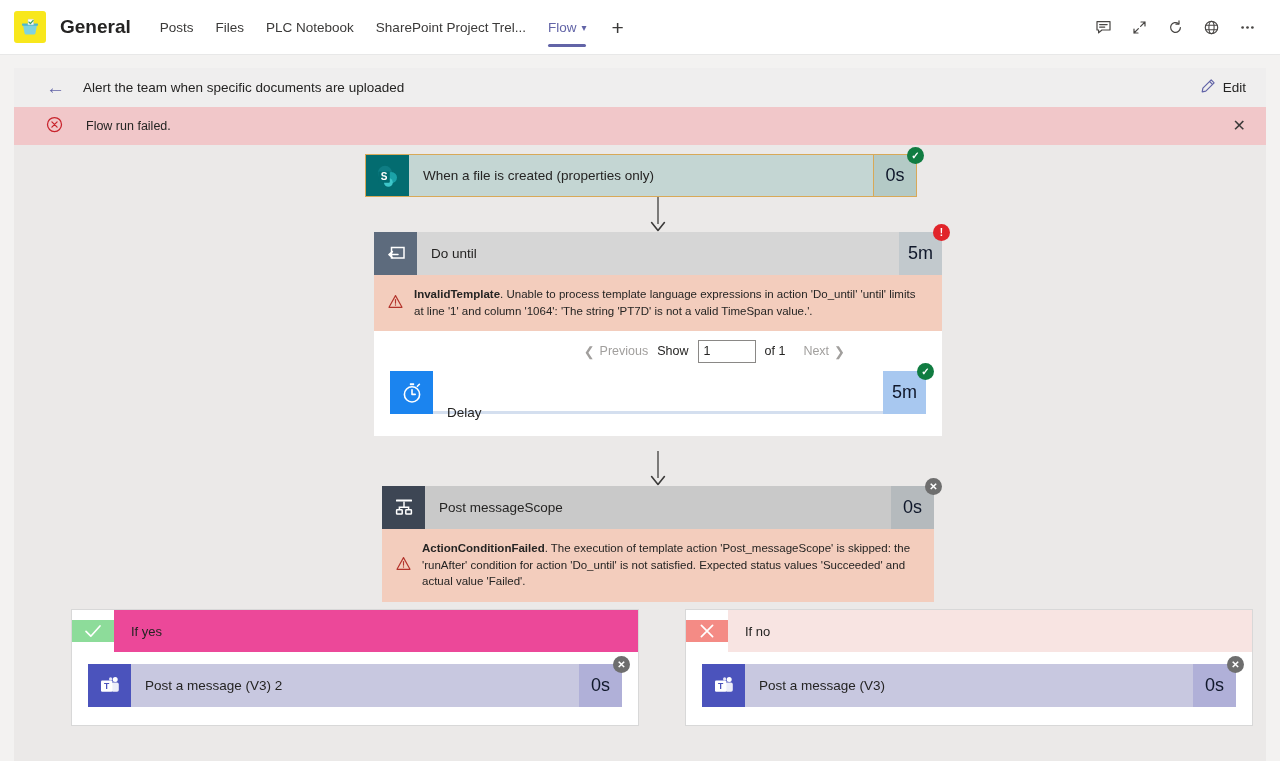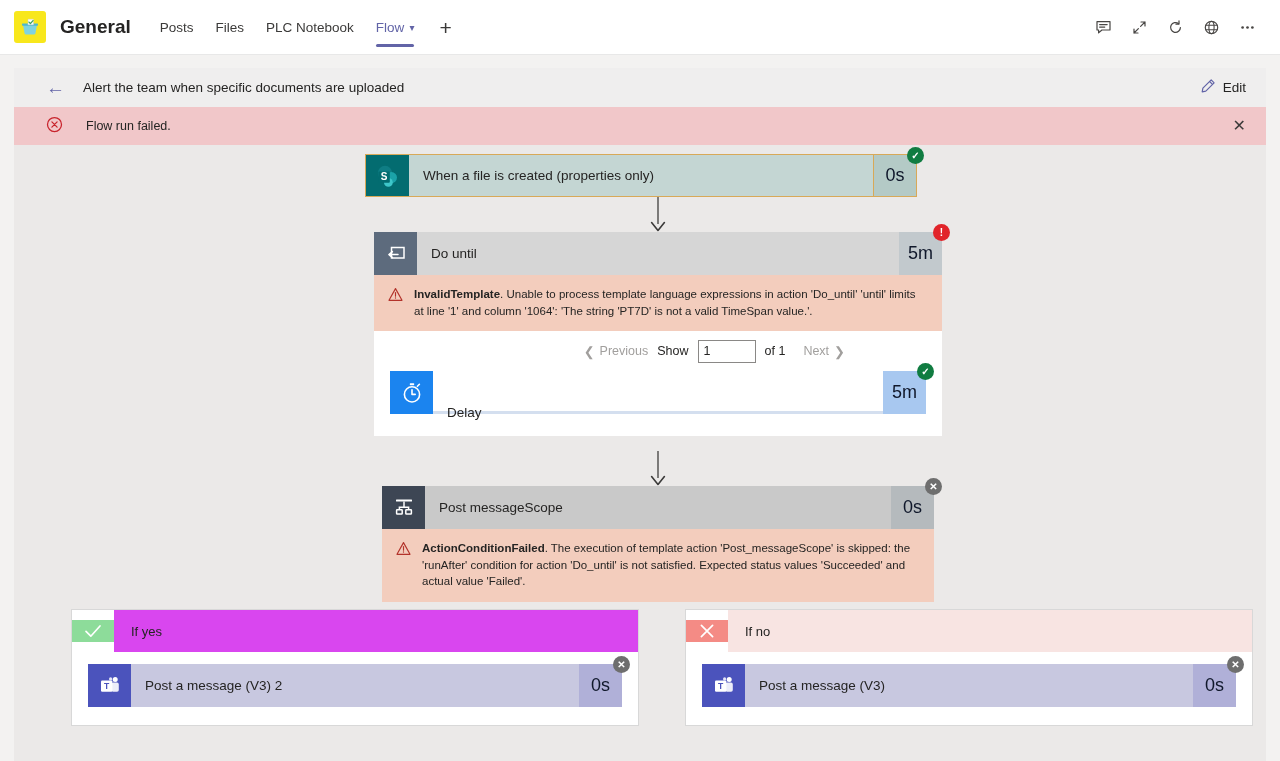--- a/index.html
+++ b/index.html
@@ -138,21 +138,21 @@
     display:flex; align-items:center; justify-content:center;
     color:#ffffff; font-size:10px; font-weight:700; line-height:1;
   }
   .badge.ok   { background:#107c41; }
   .badge.fail { background:#e1242a; }
   .badge.skip { background:#6e6e6e; }
 
   
   .errstrip {
     background:#f3cdbd; padding:11px 14px 12px 14px;
-    display:flex; gap:11px; align-items:flex-start;
+    display:flex; gap:11px; align-items:center;
   }
   .errstrip .txt { font-size:11.5px; line-height:1.45; color:#252423; }
   .errstrip .txt b { font-weight:700; }
 
   
   .dountil-wrap { background:#ffffff; }
 
   .pager {
     height:40px; display:flex; align-items:center; justify-content:flex-end;
     padding-right:97px; gap:9px; font-size:12.5px; color:#252423;
@@ -169,21 +169,21 @@
   .connector { position:absolute; }
 
   
   .branch { position:absolute; border:1px solid #d8d8d8; background:#ffffff; }
   .branch-head { display:flex; align-items:center; height:42px; }
   .branch-head .mark {
     width:42px; flex:0 0 42px; display:flex; align-items:center; justify-content:center;
   }
   .branch-head .lbl { padding-left:17px; font-size:13px; color:#252423; flex:1 1 auto; height:100%; display:flex; align-items:center;}
   .b-yes .mark { background:#8ddc9a; }
-  .b-yes .lbl  { background:#d946ef; }
+  .b-yes .lbl  { background:#ec4899; }
   .b-no  .mark { background:#f48b85; }
   .b-no  .lbl  { background:#f8e4e2; }
   .branch-inner { padding:12px 16px 18px 16px; background:#ffffff; }
 </style>
 </head>
 <body>
 
 <div class="topbar">
   <div class="team-avatar">
     <svg width="22" height="22" viewBox="0 0 22 22">
@@ -192,20 +192,21 @@
       <path d="M9 3.2 h5.4 v5.6 H9 Z" fill="#ffffff" stroke="#cfcfcf" stroke-width="0.5"></path>
       <path d="M10 6.1 l1.4 1.5 l2.6 -3" fill="none" stroke="#3aa35c" stroke-width="1.3" stroke-linecap="round" stroke-linejoin="round"></path>
     </svg>
   </div>
   <div class="team-title">General</div>
 
   <div class="tabs">
     <div class="tab"><span>Posts</span></div>
     <div class="tab"><span>Files</span></div>
     <div class="tab"><span>PLC Notebook</span></div>
+    <div class="tab"><span>SharePoint Project Trel...</span></div>
     <div class="tab active">
       <span>Flow</span><span class="chev">▾</span>
     </div>
     <div class="tab-add">+</div>
   </div>
 
   <div class="topbar-right">
     <div class="tb-icon">
       <svg width="17" height="17" viewBox="0 0 17 17">
           <path d="M2 2.6 h13 v8.4 h-8.1 l-3.3 2.9 v-2.9 H2 Z" fill="none" stroke="#484644" stroke-width="1.2" stroke-linejoin="round"></path>

